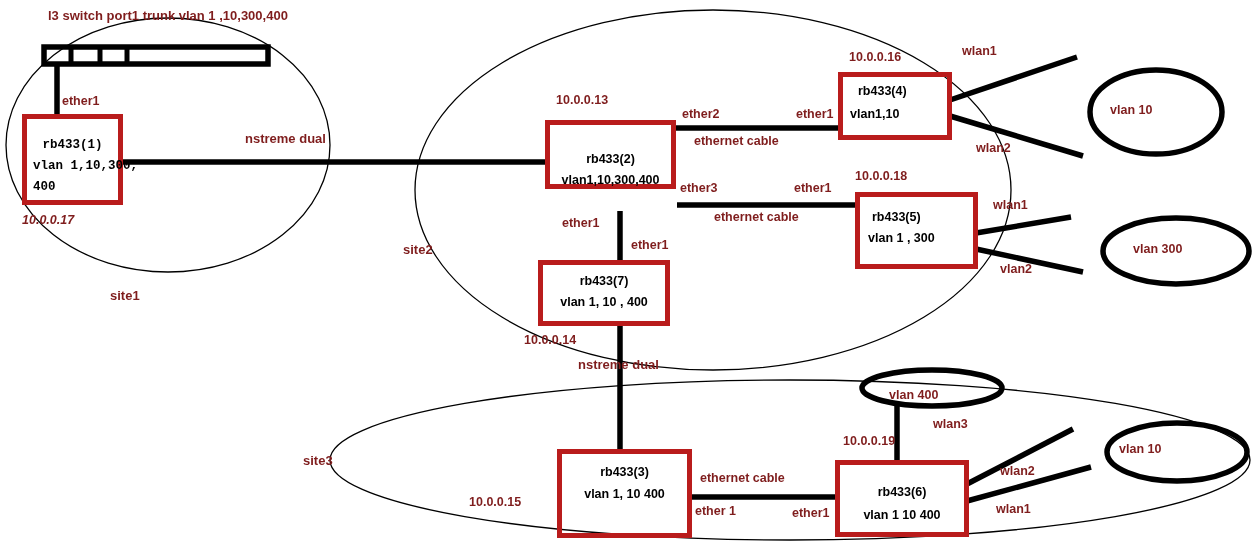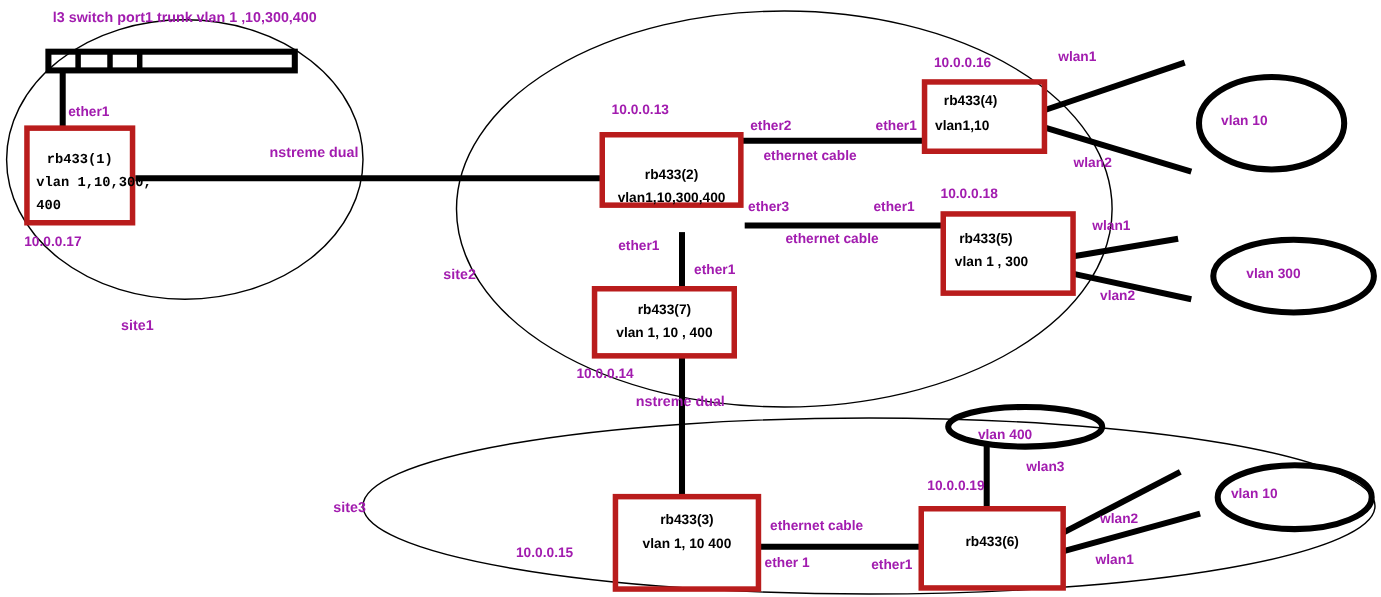--- a/index.html
+++ b/index.html
@@ -1,19 +1,19 @@
 <!DOCTYPE html>
 <html><head>
 <meta charset="utf-8">
 <style>
   html,body{margin:0;padding:0;background:#ffffff;}
   #canvas{position:relative;width:1255px;height:543px;background:#ffffff;overflow:hidden;
           font-family:"Liberation Sans",sans-serif;color:#000;}
   #wires{position:absolute;left:0;top:0;width:1255px;height:543px;}
-  .lbl{position:absolute;white-space:nowrap;font-weight:bold;font-size:12.5px;line-height:14px;color:#a21caf;}
+  .lbl{position:absolute;white-space:nowrap;font-weight:bold;font-size:12.5px;line-height:14px;color:#7f1d1d;}
   .big{font-size:13px;}
   .node{position:absolute;border:5px solid #b91c1c;box-sizing:border-box;background:transparent;
         font-weight:bold;font-size:12.5px;text-align:center;}
   .node div{line-height:21px;white-space:nowrap;}
   .tleft{text-align:left;}
 </style>
 </head>
 <body>
 
 <div id="canvas">
@@ -78,23 +78,24 @@
     <div>vlan 1, 10 , 400</div>
   </div>
 
   <div class="node" style="left:557px;top:449px;width:135px;height:89px;padding-top:7px;">
     <div style="line-height:22px;">rb433(3)</div>
     <div style="line-height:22px;">vlan 1, 10 400</div>
   </div>
 
   <div class="node" style="left:835px;top:460px;width:134px;height:77px;padding-top:16px;">
     <div style="line-height:23px;">rb433(6)</div>
+    <div style="line-height:23px;">vlan 1 10 400</div>
   </div>
 
-  <div class="lbl" style="left:22px;top:213px;">10.0.0.17</div>
+  <div class="lbl" style="left:22px;top:213px;font-style:italic;">10.0.0.17</div>
   <div class="lbl" style="left:556px;top:93px;">10.0.0.13</div>
   <div class="lbl" style="left:849px;top:50px;">10.0.0.16</div>
   <div class="lbl" style="left:855px;top:169px;">10.0.0.18</div>
   <div class="lbl" style="left:524px;top:333px;">10.0.0.14</div>
   <div class="lbl" style="left:469px;top:495px;">10.0.0.15</div>
   <div class="lbl" style="left:843px;top:434px;">10.0.0.19</div>
 
   <div class="lbl big" style="left:110px;top:289px;">site1</div>
   <div class="lbl big" style="left:403px;top:243px;">site2</div>
   <div class="lbl big" style="left:303px;top:454px;">site3</div>

